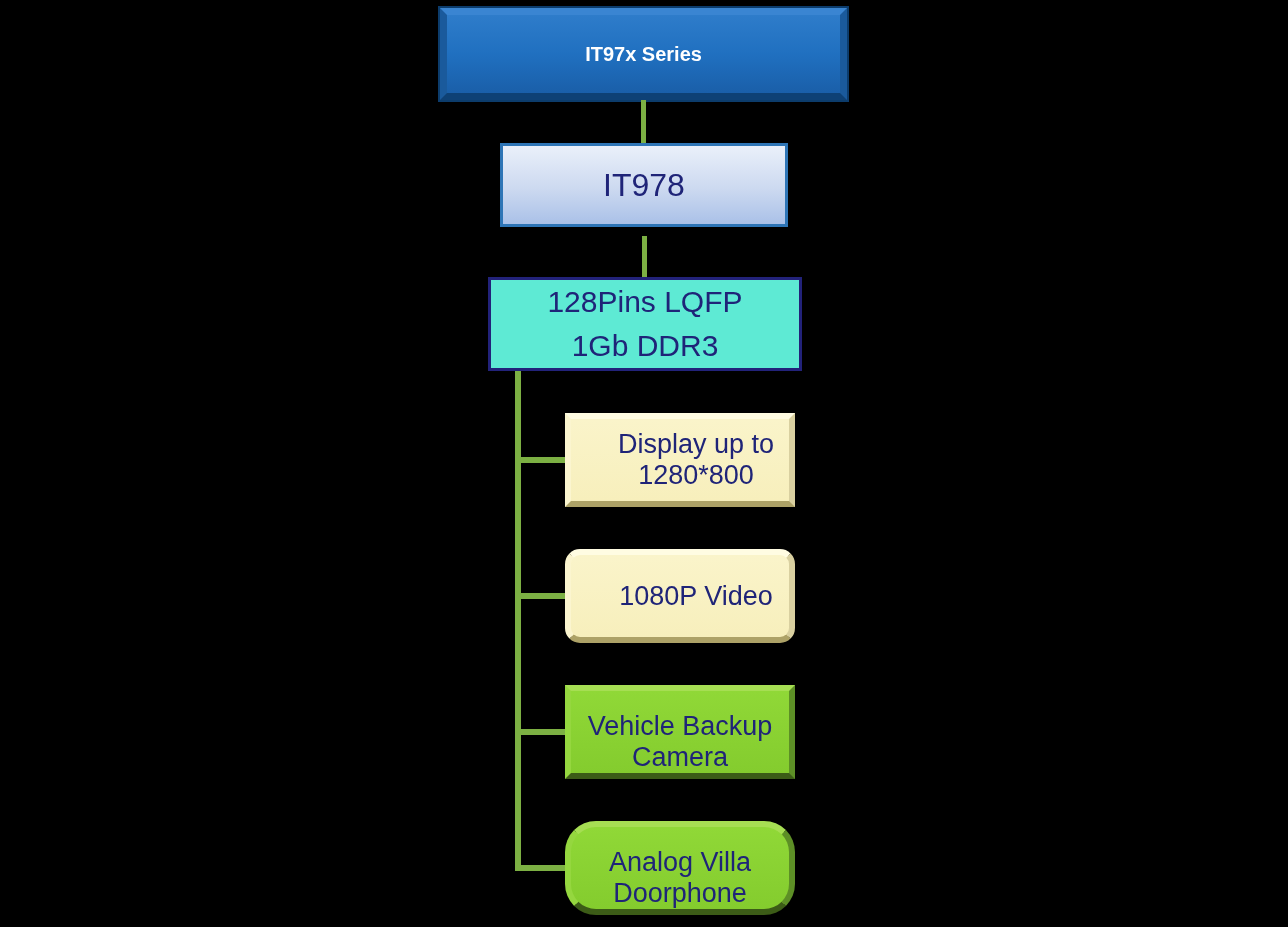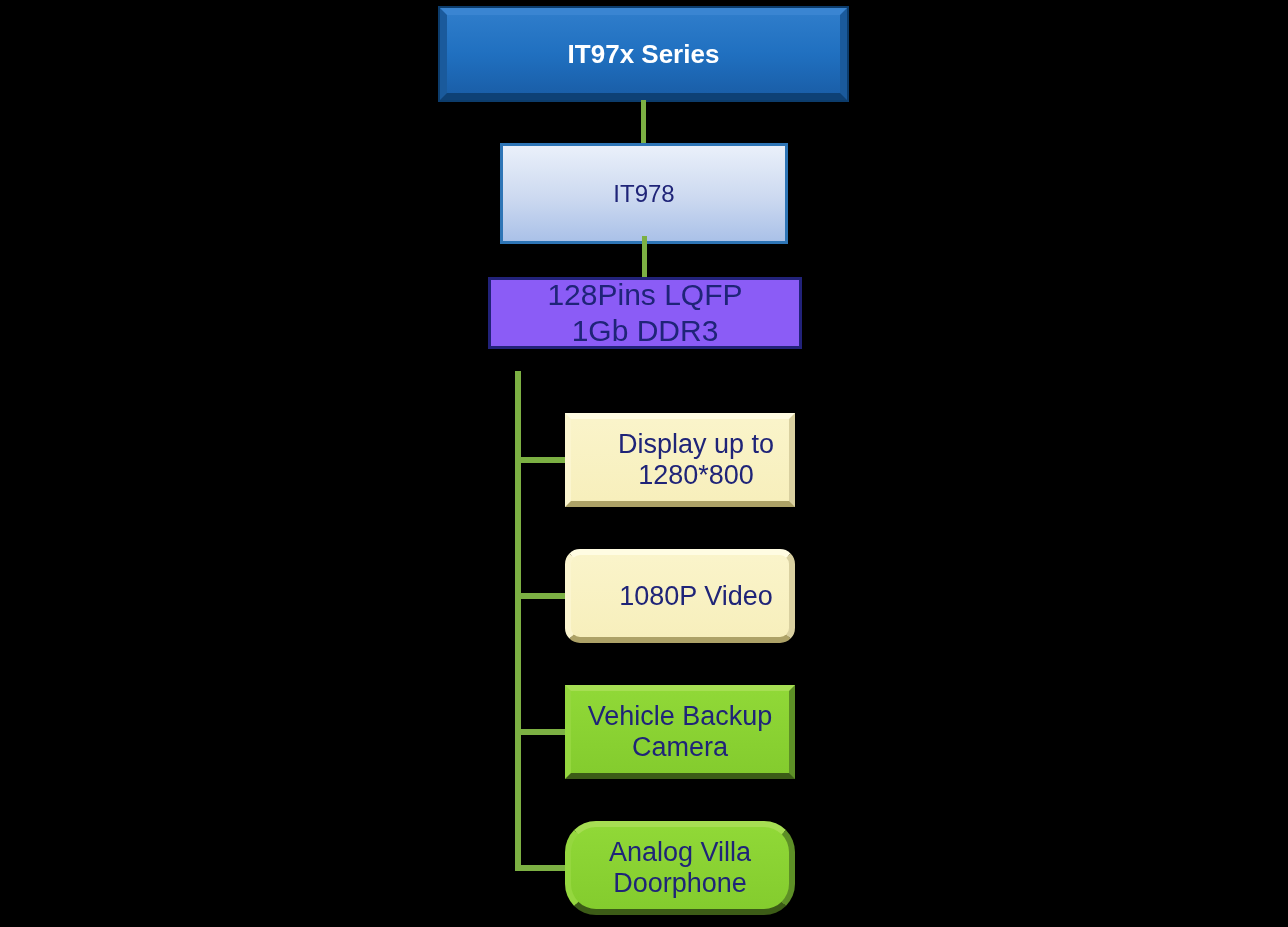--- a/index.html
+++ b/index.html
@@ -26,39 +26,39 @@
   
   #node-root {
     left: 440px; top: 8px; width: 407px; height: 92px;
     background: linear-gradient(180deg, #2e7cca 0%, #2070c0 50%, #1a5fa9 100%);
     border-top: 7px solid #3a85d2;
     border-left: 7px solid #1a5a9c;
     border-right: 7px solid #1a5a9c;
     border-bottom: 7px solid #0e4175;
     box-shadow: 0 0 0 2px #0c3c6c;
     color: #ffffff;
-    font-size: 26px;
+    font-size: 20px;
     font-weight: bold;
   }
   
   #node-chip {
-    left: 500px; top: 143px; width: 288px; height: 101px;
+    left: 500px; top: 143px; width: 288px; height: 84px;
     background: linear-gradient(180deg, #eaf0fa 0%, #ccd9f0 55%, #aac1e8 100%);
     border: 3px solid #2e75b6;
     color: #1f2478;
-    font-size: 24px;
+    font-size: 32px;
   }
   
   #node-package {
-    left: 488px; top: 277px; width: 314px; height: 72px;
-    background: #8b5cf6;
+    left: 488px; top: 277px; width: 314px; height: 94px;
+    background: #5eead4;
     border: 3px solid #22227a;
     color: #1f2478;
     font-size: 30px;
-    line-height: 36px;
+    line-height: 44px;
   }
   
   .feature {
     left: 565px; width: 230px; height: 94px;
     color: #1f2478;
     font-size: 27px;
     line-height: 31px;
   }
   .feature.cream {
     background: linear-gradient(180deg, #faf4ca 0%, #f7efbc 100%);
@@ -67,20 +67,21 @@
     border-right: 6px solid #d9d0a0;
     border-bottom: 6px solid #ada267;
     padding-left: 32px;
   }
   .feature.green {
     background: linear-gradient(180deg, #90d837 0%, #84cc2e 100%);
     border-top: 6px solid #a6de53;
     border-left: 6px solid #95d73f;
     border-right: 6px solid #5d8f26;
     border-bottom: 6px solid #3c5c17;
+    align-items: flex-end;
   }
   #feature-0 { top: 413px; }
   #feature-1 { top: 549px; border-radius: 15px; }
   #feature-2 { top: 685px; }
   #feature-3 { top: 821px; border-radius: 31px; }
   
   .line {
     position: absolute;
     background: #7cb043;
   }

